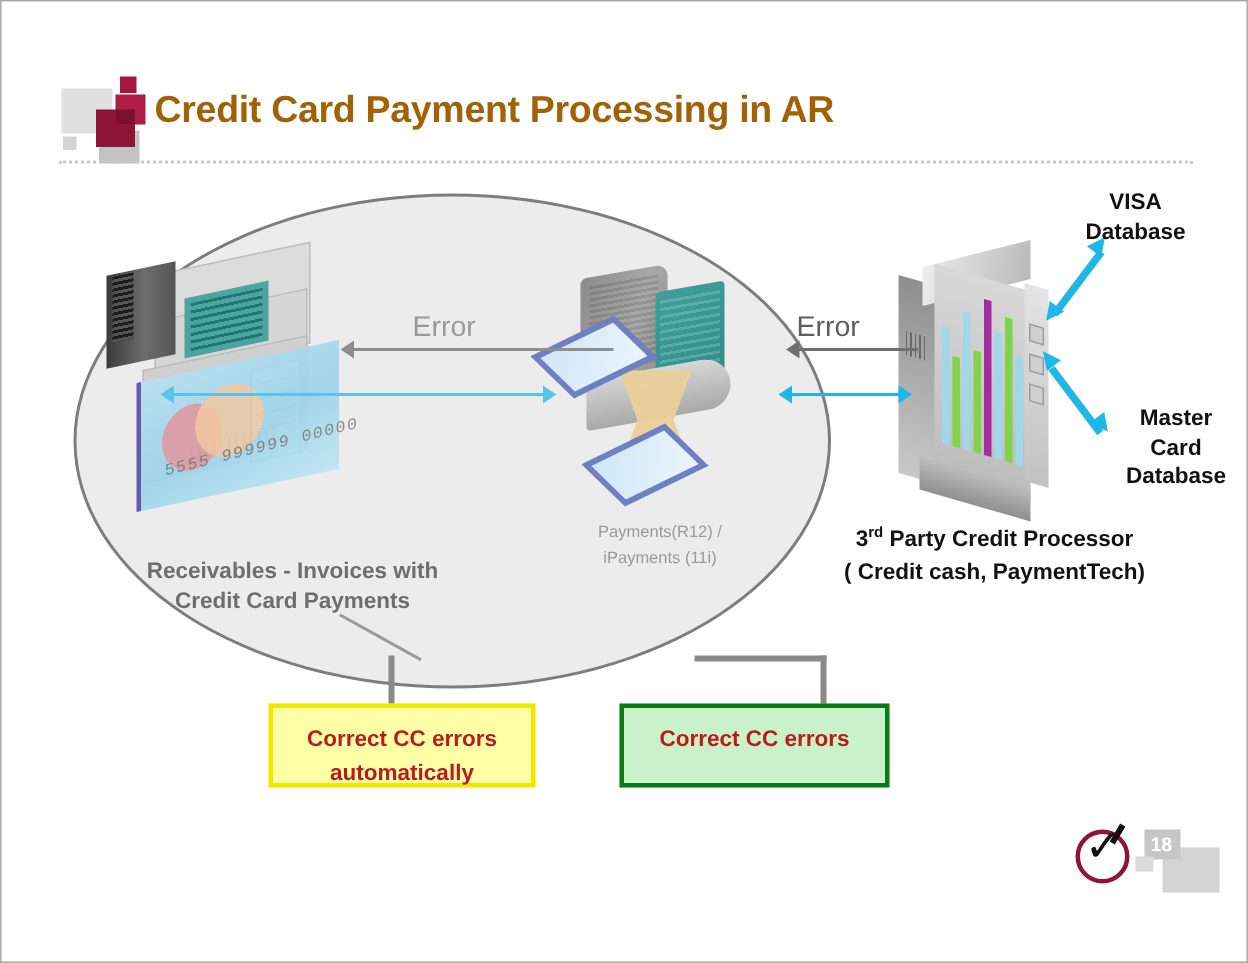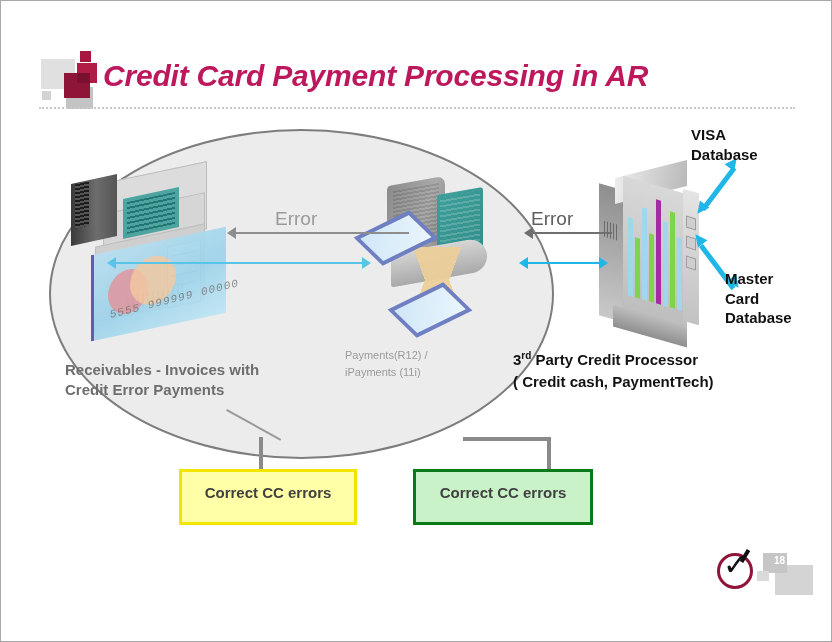--- a/index.html
+++ b/index.html
@@ -34,26 +34,25 @@
   #logo-med-grey  { left: 25px; top: 36px; width: 27px; height: 22px; background: #c3c3c3; }
   #logo-dark-red  { left: 23px; top: 22px; width: 26px; height: 25px; background: #8e1438; }
   #logo-mid-red   { left: 36px; top: 12px; width: 20px; height: 20px; background: #b01c45; }
   #logo-sm-red    { left: 39px; top: 0px;  width: 11px; height: 11px; background: #a8173f; }
   #logo-overlap   { left: 36px; top: 22px; width: 13px; height: 10px; background: #7a1030; }
 
   #page-title {
     position: absolute;
     left: 102px;
     top: 58px;
-    font-size: 30px;
+    font-size: 25px;
     font-weight: bold;
-    color: #be185d;
+    color: #a16207;
     letter-spacing: -0.2px;
     white-space: nowrap;
-    font-style: italic;
   }
   #title-rule {
     position: absolute;
     left: 38px;
     top: 106px;
     width: 756px;
     height: 0;
     border-top: 2px dotted #c9c9c9;
   }
 
@@ -272,25 +271,25 @@
   }
 
   .db-arrow { position:absolute; }
   .db-arrow .shaft {
     position:absolute; height:5px; background:#1fb6e8; transform-origin: 0 50%;
   }
   .db-arrow .head-f, .db-arrow .head-b { position:absolute; width:0; height:0; }
 
   
   .diagram-label {
-    position:absolute; font-weight:bold; line-height:1.35;
+    position:absolute; text-align:center; font-weight:bold; line-height:1.35;
     white-space:nowrap;
   }
   #label-receivables {
-    left:64px; top:359px; width:260px;
+    left:64px; top:370px; width:260px;
     color:#6e6e6e; font-size:15px;
   }
   #label-payments {
     left:344px; top:346px; width:190px;
     color:#9a9a9a; font-size:11px; font-weight:normal; line-height:1.5;
   }
   #label-processor {
     left:512px; top:348px; width:300px;
     color:#121212; font-size:15px; line-height:1.45;
   }
@@ -309,21 +308,21 @@
   #conn-diag {
     left:226px; top:408px; width:62px; height:2px;
     background:#9a9a9a; transform: rotate(29deg); transform-origin: 0 0;
   }
   #conn-v-left  { left:258px; top:436px; width:4px; height:34px; }
   #conn-h-right { left:462px; top:436px; width:88px; height:4px; }
   #conn-v-right { left:546px; top:436px; width:4px; height:34px; }
 
   .callout {
     position:absolute; box-sizing:border-box;
-    text-align:center; font-weight:bold; font-size:15px; color:#404040;
+    text-align:center; font-weight:bold; font-size:15px; color:#b91c1c;
     line-height:1.5; padding-top:10px;
   }
   #callout-auto {
     left:178px; top:468px; width:178px; height:56px;
     background:#ffffa8; border:3px solid #f2e600;
   }
   #callout-manual {
     left:412px; top:468px; width:180px; height:56px;
     background:#c9f2c9; border:3px solid #0a7a19;
   }
@@ -341,21 +340,21 @@
   }
   #check-tail {
     position:absolute; left:26px; top:0px; width:4px; height:14px;
     background:#111; transform: rotate(30deg);
   }
   #fm-grey-a { position:absolute; left:46px; top:4px;  width:24px; height:20px; background:#c6c6c6; }
   #fm-grey-b { position:absolute; left:40px; top:22px; width:12px; height:10px; background:#dadada; }
   #fm-grey-c { position:absolute; left:58px; top:16px; width:38px; height:30px; background:#d4d4d4; }
   #page-number {
     position:absolute; left:50px; top:6px; width:18px;
-    text-align:right; font-size:10px; font-weight:bold; color:#ffffff;
+    text-align:left; font-size:13px; font-weight:bold; color:#ffffff;
   }
 </style>
 </head>
 <body>
 
 <div id="slide">
 
   <div id="header-logo">
     <div class="logo-sq" id="logo-lt-grey"></div>
     <div class="logo-sq" id="logo-tiny-grey"></div>
@@ -456,21 +455,21 @@
     <div class="head-f" style="left:30px; top:40px;
          border-left:6px solid transparent; border-right:6px solid transparent;
          border-top:12px solid #1fb6e8; transform: rotate(-37deg);"></div>
     <div class="head-b" style="left:-6px; top:-4px;
          border-left:6px solid transparent; border-right:6px solid transparent;
          border-bottom:12px solid #1fb6e8; transform: rotate(-37deg);"></div>
   </div>
 
   <div class="diagram-label" id="label-receivables">
     <div>Receivables - Invoices with</div>
-    <div>Credit Error Payments</div>
+    <div>Credit Card Payments</div>
   </div>
 
   <div class="diagram-label" id="label-payments">
     <div>Payments(R12) /</div>
     <div>iPayments (11i)</div>
   </div>
 
   <div class="diagram-label" id="label-processor">
     <div><span>3</span><span class="sup">rd</span><span> Party Credit Processor</span></div>
     <div>( Credit cash, PaymentTech)</div>
@@ -487,20 +486,21 @@
     <div>Database</div>
   </div>
 
   <div class="connector" id="conn-diag"></div>
   <div class="connector" id="conn-v-left"></div>
   <div class="connector" id="conn-h-right"></div>
   <div class="connector" id="conn-v-right"></div>
 
   <div class="callout" id="callout-auto">
     <div>Correct CC errors</div>
+    <div>automatically</div>
   </div>
 
   <div class="callout" id="callout-manual">
     <div>Correct CC errors</div>
   </div>
 
   <div id="footer-mark">
     <div id="fm-grey-c"></div>
     <div id="fm-grey-a"></div>
     <div id="fm-grey-b"></div>

